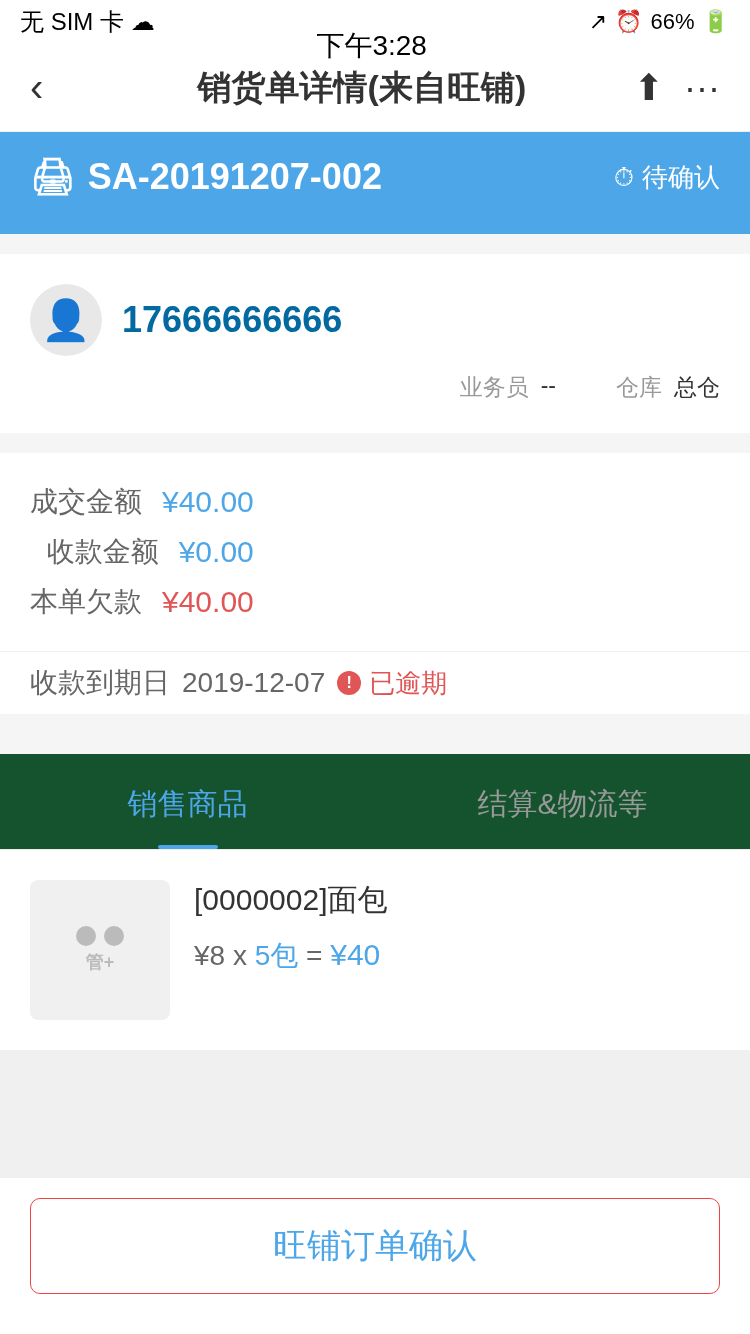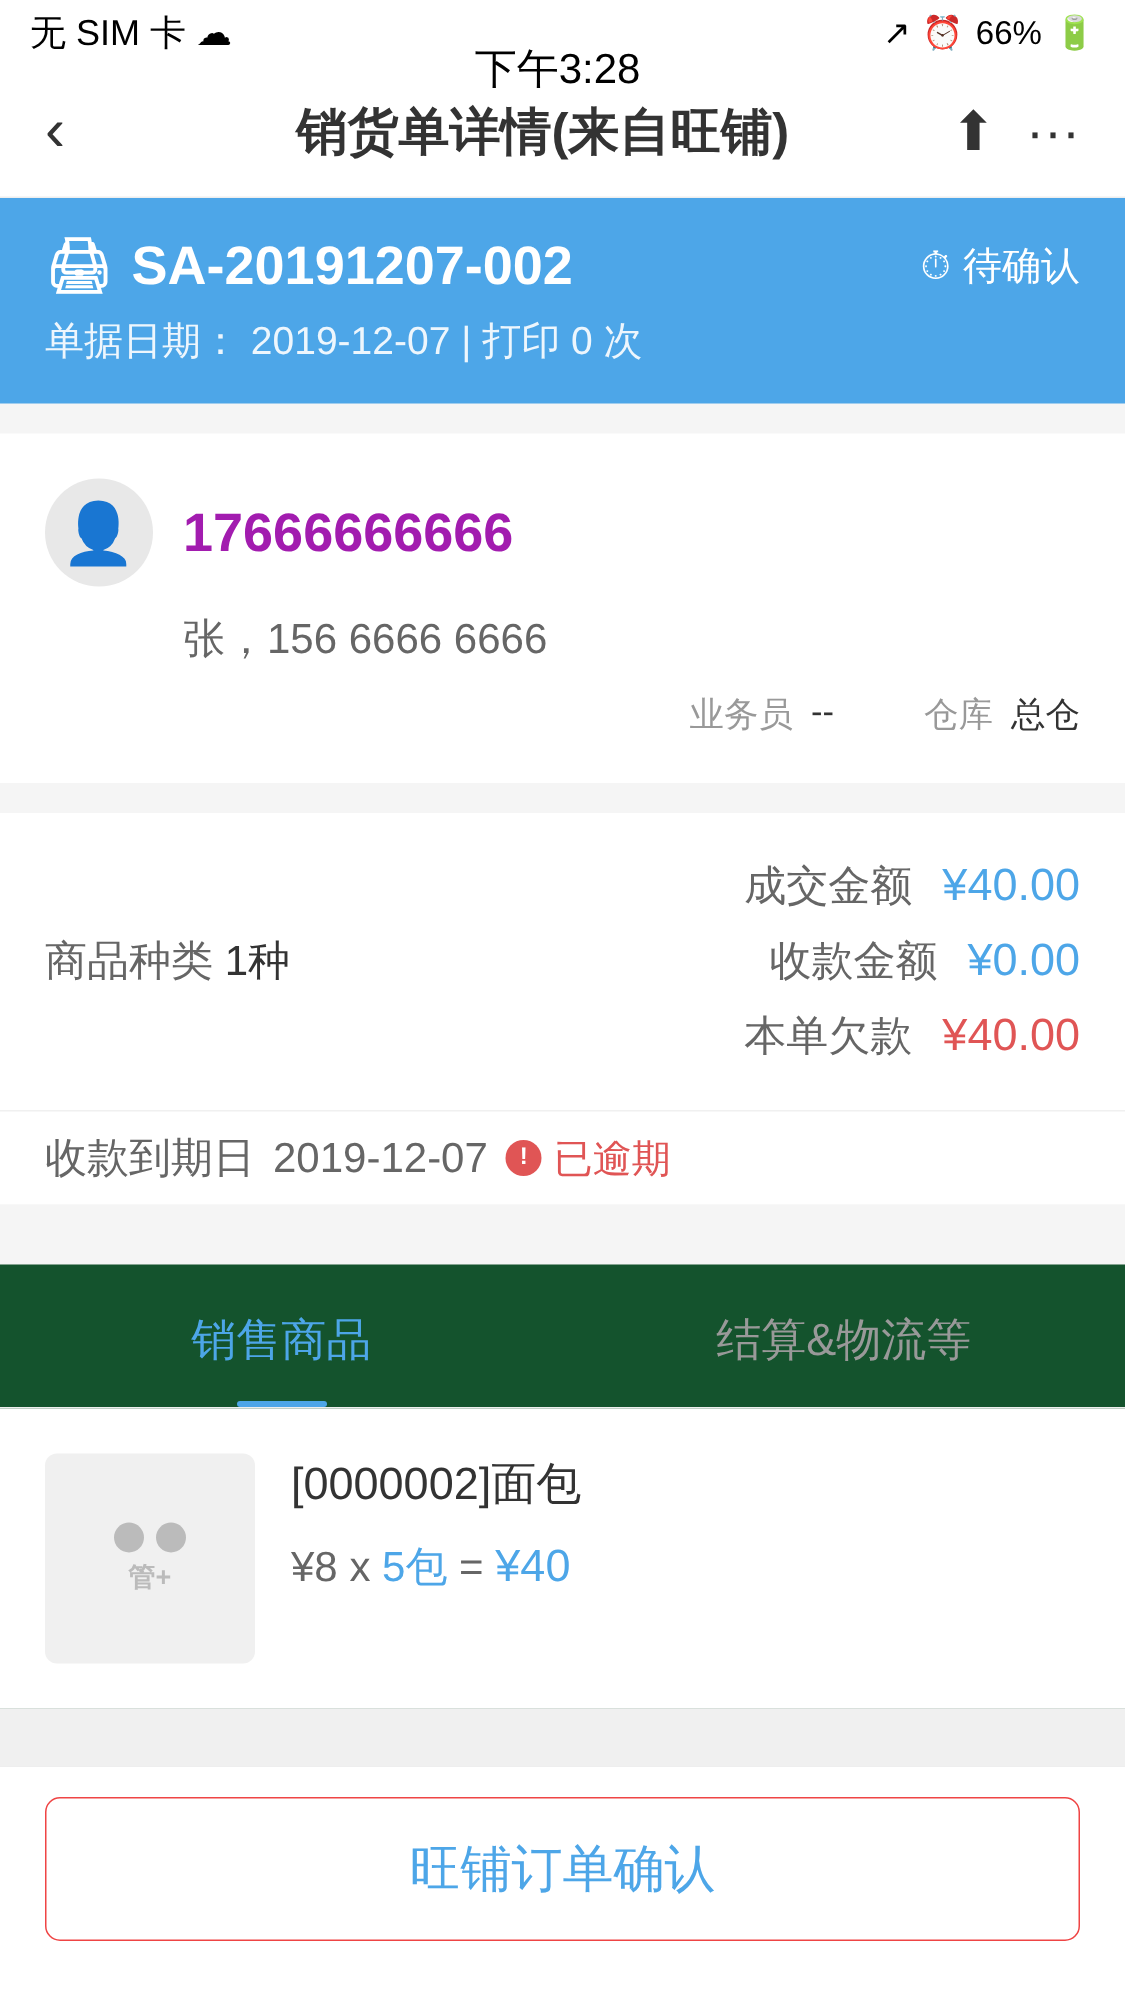--- a/index.html
+++ b/index.html
@@ -126,21 +126,21 @@
       align-items: center;
       justify-content: center;
     }
     .avatar-icon {
       font-size: 40px;
       color: #aaa;
     }
     .customer-phone {
       font-size: 36px;
       font-weight: 600;
-      color: #a21caf;
+      color: #0369a1;
     }
     .customer-name {
       font-size: 28px;
       color: #666;
       margin-bottom: 16px;
       padding-left: 92px;
     }
     .customer-meta {
       display: flex;
       gap: 60px;
@@ -398,55 +398,45 @@
   <div class="order-id-row">
     <div class="order-id">
       <span>🖨</span>
       <span>SA-20191207-002</span>
     </div>
     <div class="order-status">
       <span>⏱</span>
       <span>待确认</span>
     </div>
   </div>
-  <div class="order-date">
-    <span>单据日期：</span>
-    <span>2019-12-07</span>
-    <span>| 打印 0 次</span>
-  </div>
 </div>
 
 <div class="customer-section">
   <div class="customer-phone-row">
     <div class="avatar">
       <span class="avatar-icon">👤</span>
     </div>
     <div class="customer-phone">17666666666</div>
   </div>
-  <div class="customer-name">张，156 6666 6666</div>
   <div class="customer-meta">
     <div class="meta-item">
       <span class="meta-label">业务员</span>
       <span class="meta-value">--</span>
     </div>
     <div class="meta-item">
       <span class="meta-label">仓库</span>
       <span class="meta-value">总仓</span>
     </div>
   </div>
 </div>
 
 <div class="divider"></div>
 
 <div class="amount-section">
   <div class="amount-row">
-    <div>
-      <span class="amount-label">商品种类</span>
-      <span class="product-kinds">1种</span>
-    </div>
     <div class="amount-right-block">
       <div class="amount-item">
         <span class="amount-label">成交金额</span>
         <span class="amount-value-blue">¥40.00</span>
       </div>
       <div class="amount-item">
         <span class="amount-label">收款金额</span>
         <span class="amount-value-blue">¥0.00</span>
       </div>
       <div class="amount-item">

